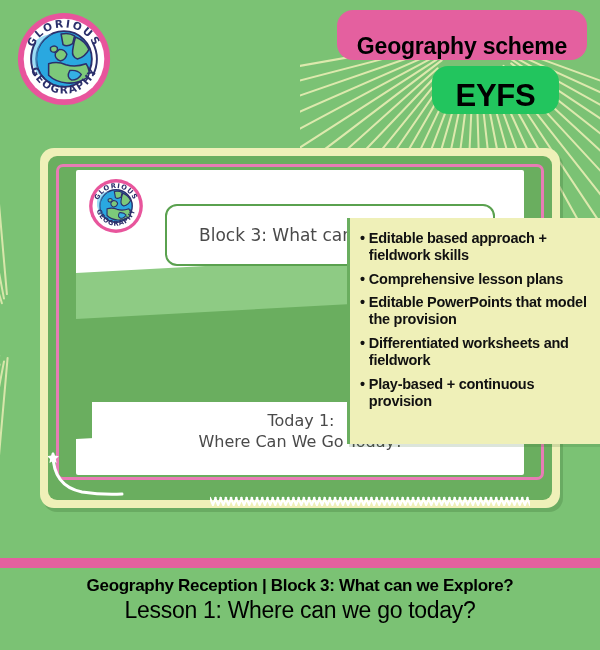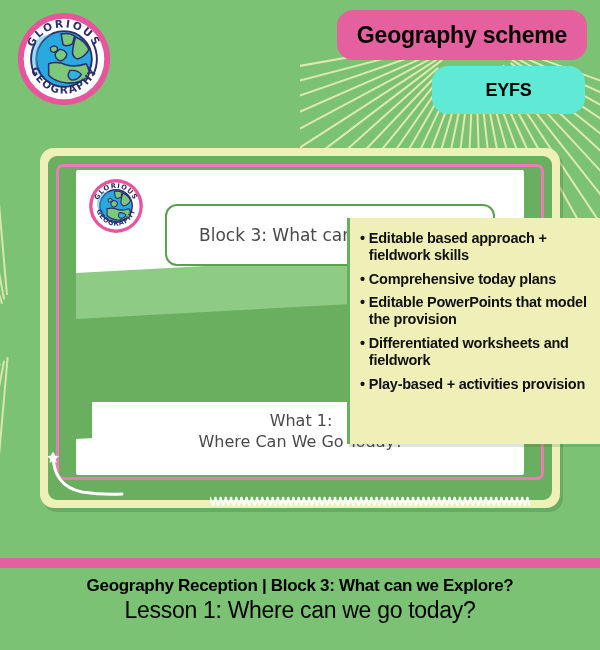--- a/index.html
+++ b/index.html
@@ -28,39 +28,39 @@
   .sunburst svg { display: block; }
 
   
   .logo-badge { position: absolute; }
   .logo-badge svg { display: block; }
 
   
   .pill {
     position: absolute;
     display: flex;
-    align-items: center;
+    align-items: flex-end;
     justify-content: center;
     border-radius: 16px;
     color: #000;
     font-weight: 700;
     letter-spacing: -0.2px;
     white-space: nowrap;
   }
   #pill-scheme {
     left: 337px; top: 10px;
     width: 250px; height: 50px;
     background: #e4609f;
     font-size: 23px;
   }
   #pill-eyfs {
     left: 432px; top: 66px;
-    width: 153px; height: 48px;
-    background: #5eead4;
-    font-size: 18px;
+    width: 127px; height: 48px;
+    background: #22c55e;
+    font-size: 31px;
   }
 
   
   #card-outer {
     position: absolute;
     left: 40px; top: 148px;
     width: 520px; height: 360px;
     background: #eff0b8;
     border-radius: 14px;
     box-shadow: 3px 4px 0 rgba(60,110,55,0.28);
@@ -373,21 +373,21 @@
         </text>
       </svg>
     </div>
 
     <div id="title-plate">
       <span>Block 3: What can we Explore?</span>
     </div>
 
     <div id="week-plate">
       <div class="wk">
-        <div>What 1:</div>
+        <div>Today 1:</div>
         <div>Where Can We Go Today?</div>
       </div>
     </div>
   </div>
 
   <div id="zigzag">
     <svg width="320" height="12" viewBox="0 0 320 12" aria-hidden="true">
       <g id="zz" stroke="#ffffff" stroke-width="2.2" fill="none" stroke-linecap="round">
           <path d="M0.0 2 L2.9 9 L5.7 2 M5.2 2 L8.1 9 L10.9 2 M10.4 2 L13.3 9 L16.1 2 M15.6 2 L18.5 9 L21.3 2 M20.8 2 L23.7 9 L26.5 2 M26.0 2 L28.9 9 L31.7 2 M31.2 2 L34.1 9 L36.9 2 M36.4 2 L39.3 9 L42.1 2 M41.6 2 L44.5 9 L47.3 2 M46.8 2 L49.7 9 L52.5 2 M52.0 2 L54.9 9 L57.7 2 M57.2 2 L60.1 9 L62.9 2 M62.4 2 L65.3 9 L68.1 2 M67.6 2 L70.5 9 L73.3 2 M72.8 2 L75.7 9 L78.5 2 M78.0 2 L80.9 9 L83.7 2 M83.2 2 L86.1 9 L88.9 2 M88.4 2 L91.3 9 L94.1 2 M93.6 2 L96.5 9 L99.3 2 M98.8 2 L101.7 9 L104.5 2 M104.0 2 L106.9 9 L109.7 2 M109.2 2 L112.1 9 L114.9 2 M114.4 2 L117.3 9 L120.1 2 M119.6 2 L122.5 9 L125.3 2 M124.8 2 L127.7 9 L130.5 2 M130.0 2 L132.9 9 L135.7 2 M135.2 2 L138.1 9 L140.9 2 M140.4 2 L143.3 9 L146.1 2 M145.6 2 L148.5 9 L151.3 2 M150.8 2 L153.7 9 L156.5 2 M156.0 2 L158.9 9 L161.7 2 M161.2 2 L164.1 9 L166.9 2 M166.4 2 L169.3 9 L172.1 2 M171.6 2 L174.5 9 L177.3 2 M176.8 2 L179.7 9 L182.5 2 M182.0 2 L184.9 9 L187.7 2 M187.2 2 L190.1 9 L192.9 2 M192.4 2 L195.3 9 L198.1 2 M197.6 2 L200.5 9 L203.3 2 M202.8 2 L205.7 9 L208.5 2 M208.0 2 L210.9 9 L213.7 2 M213.2 2 L216.1 9 L218.9 2 M218.4 2 L221.3 9 L224.1 2 M223.6 2 L226.5 9 L229.3 2 M228.8 2 L231.7 9 L234.5 2 M234.0 2 L236.9 9 L239.7 2 M239.2 2 L242.1 9 L244.9 2 M244.4 2 L247.3 9 L250.1 2 M249.6 2 L252.5 9 L255.3 2 M254.8 2 L257.7 9 L260.5 2 M260.0 2 L262.9 9 L265.7 2 M265.2 2 L268.1 9 L270.9 2 M270.4 2 L273.3 9 L276.1 2 M275.6 2 L278.5 9 L281.3 2 M280.8 2 L283.7 9 L286.5 2 M286.0 2 L288.9 9 L291.7 2 M291.2 2 L294.1 9 L296.9 2 M296.4 2 L299.3 9 L302.1 2 M301.6 2 L304.5 9 L307.3 2 M306.8 2 L309.7 9 L312.5 2 M312.0 2 L314.9 9 L317.7 2 M317.2 2 L320.1 9 L322.9 2 "></path>
         </g>
@@ -402,33 +402,33 @@
   </div>
 
   <div id="callout">
     <ul>
       <li>
         <span class="bul">•</span>
         <span class="txt">Editable based approach + fieldwork skills</span>
       </li>
       <li>
         <span class="bul">•</span>
-        <span class="txt">Comprehensive today plans</span>
+        <span class="txt">Comprehensive lesson plans</span>
       </li>
       <li>
         <span class="bul">•</span>
         <span class="txt">Editable PowerPoints that model the provision</span>
       </li>
       <li>
         <span class="bul">•</span>
         <span class="txt">Differentiated worksheets and fieldwork</span>
       </li>
       <li>
         <span class="bul">•</span>
-        <span class="txt">Play-based + activities provision</span>
+        <span class="txt">Play-based + continuous provision</span>
       </li>
     </ul>
   </div>
 
   <div id="divider"></div>
   <div id="caption">
     <div class="line1">Geography Reception | Block 3: What can we Explore?</div>
     <div class="line2">Lesson 1: Where can we go today?</div>
   </div>
 

